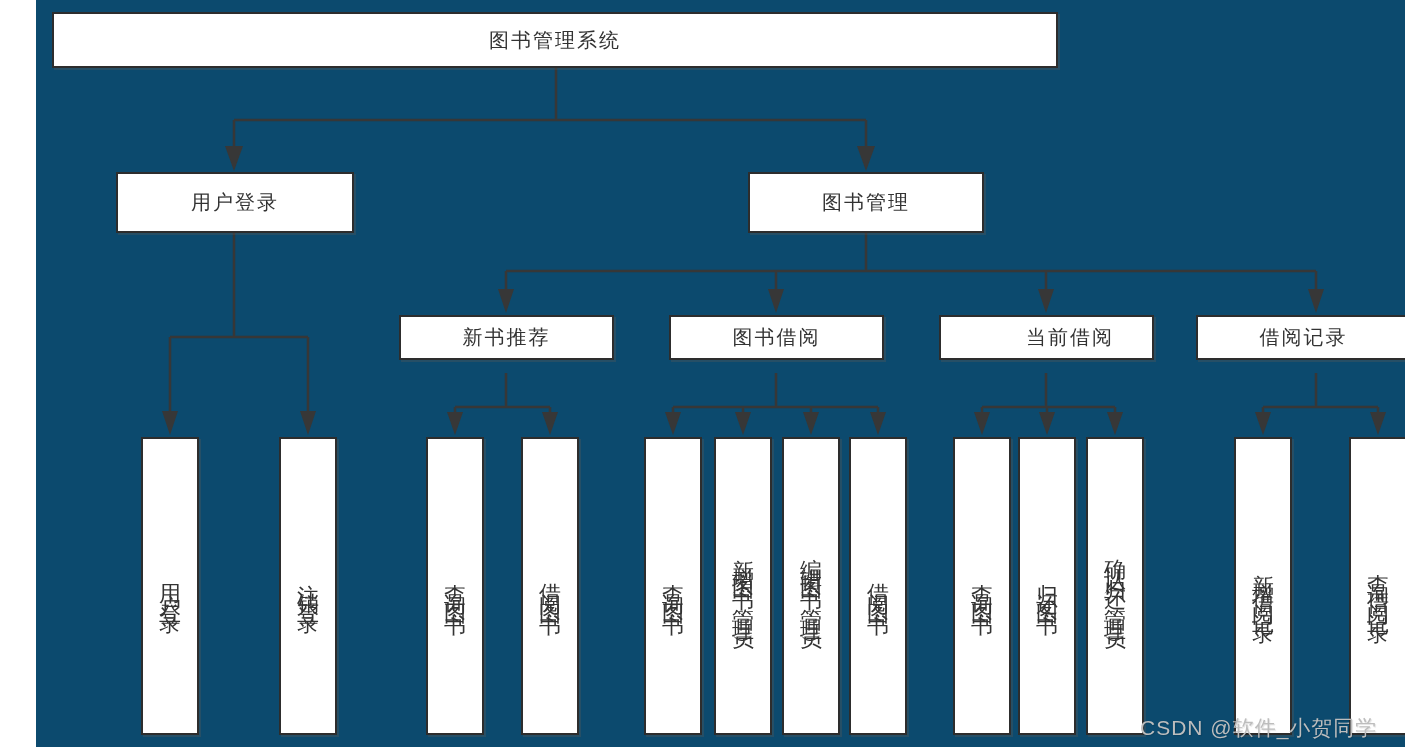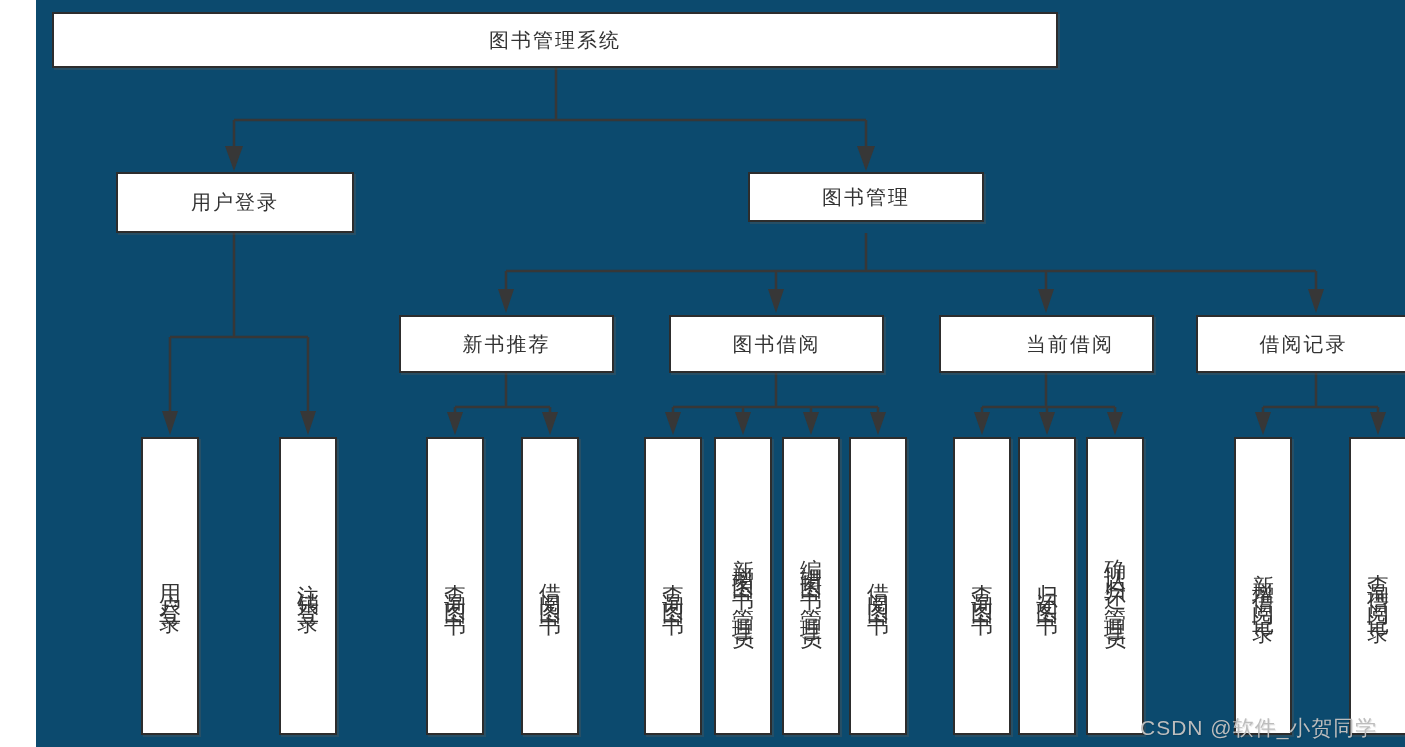--- a/index.html
+++ b/index.html
@@ -43,22 +43,22 @@
     justify-content: center;
     color: var(--text);
   }
   .node.h-label {
     font-size: 20px;
     letter-spacing: 2px;
     white-space: nowrap;
   }
   .root-box   { left: 16px;  top: 12px;  width: 1006px; height: 56px; }
   .lvl2-user  { left: 80px;  top: 172px; width: 238px;  height: 61px; }
-  .lvl2-mgmt  { left: 712px; top: 172px; width: 236px;  height: 50px; text-align: right; }
-  .lvl3       { top: 315px;  width: 215px; height: 58px; }
+  .lvl2-mgmt  { left: 712px; top: 172px; width: 236px;  height: 61px; text-align: right; }
+  .lvl3       { top: 315px;  width: 215px; height: 45px; }
   .lvl3-rec   { left: 363px; }
   .lvl3-bor   { left: 633px; text-align: center; }
   .lvl3-cur   { left: 903px; padding-left: 47px; }
   .lvl3-log   { left: 1160px; }
   .leaf {
     position: absolute;
     top: 437px;
     width: 58px;
     height: 298px;
     background: var(--box_bg);

